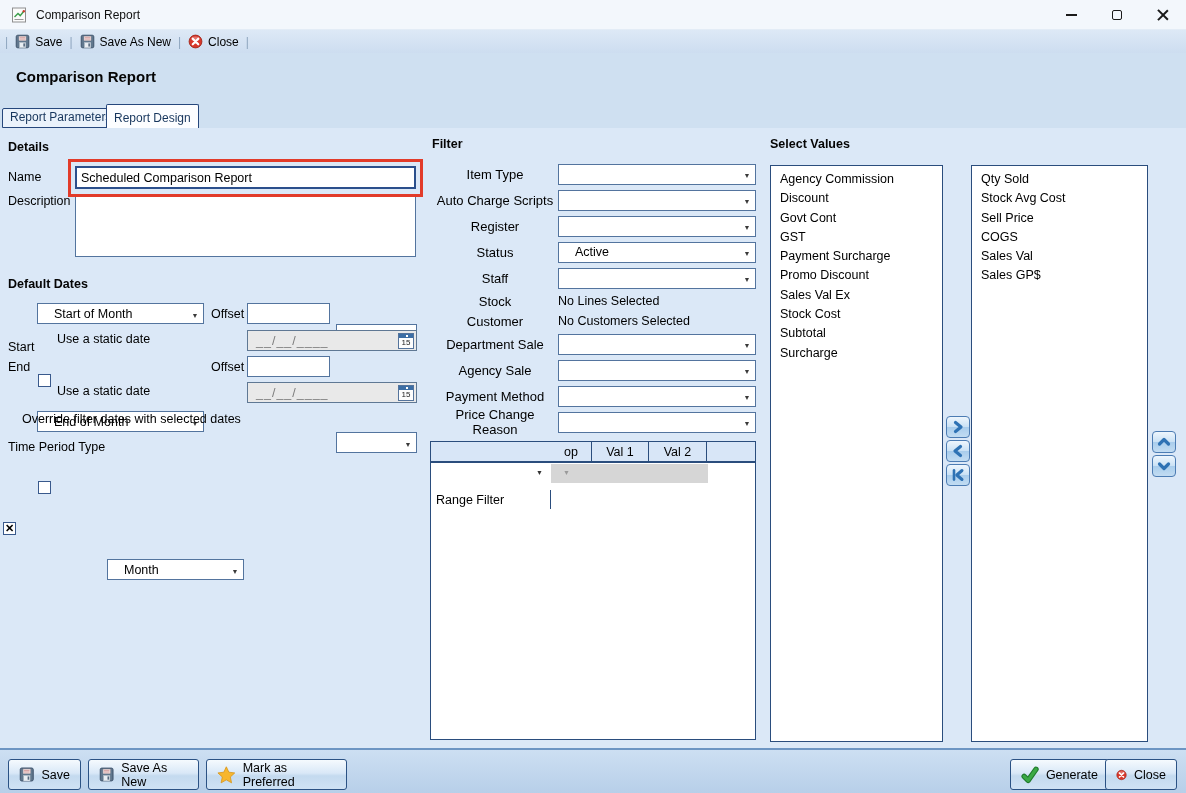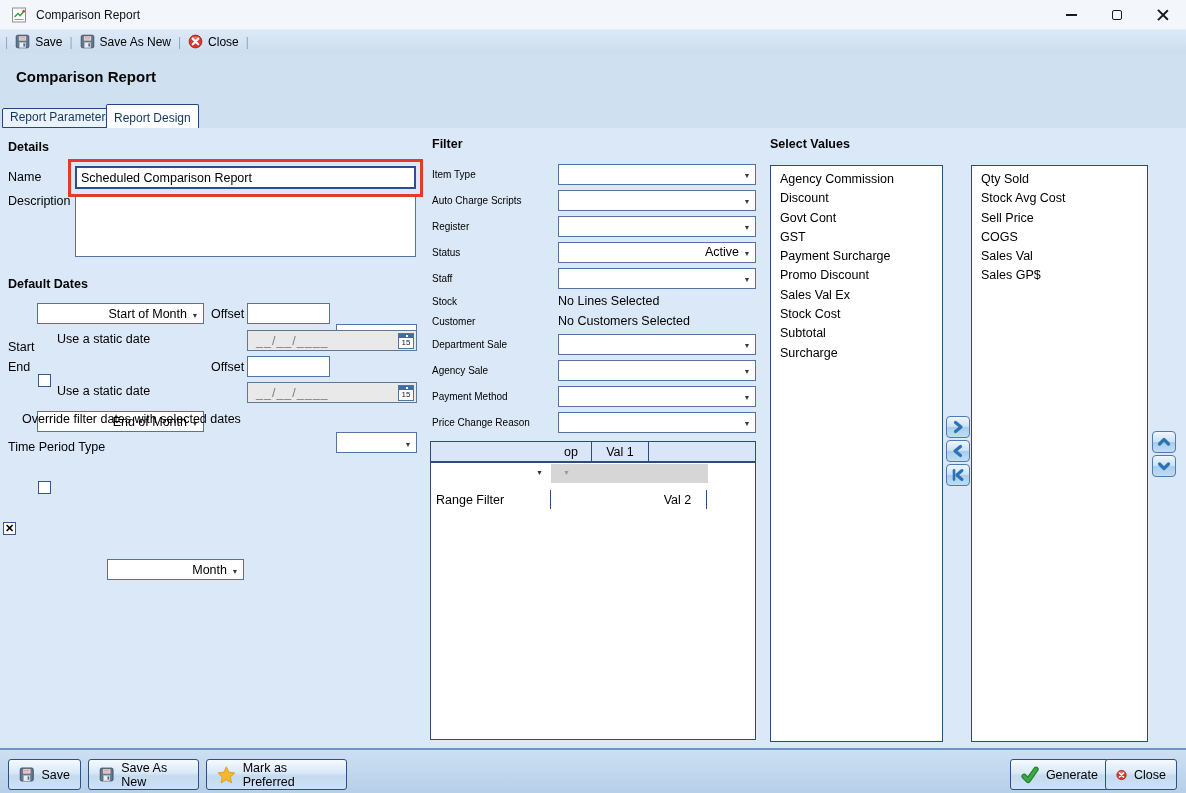--- a/index.html
+++ b/index.html
@@ -48,41 +48,41 @@
   .sec-title { font-weight:bold; font-size:12.5px; color:#050505; }
 
   .field-label { font-size:12.5px; }
   .tinput { background:#fff; border:1px solid #53749e; font-size:12.5px; padding:0 4px; display:flex; align-items:center; }
   .name-input { border:2px solid #2b4f8c; height:23px; }
   .textarea { background:#fff; border:1px solid #53749e; }
 
   .annot-red { border:3px solid #e23b2a; pointer-events:none; z-index:5; }
 
   .dropdown { background:#fff; border:1px solid #53749e; height:21px; display:flex; align-items:center;
-    position:relative; font-size:12.5px; padding-left:8px; cursor:default;text-align:right; }
+    position:relative; font-size:12.5px; padding-left:16px; cursor:default; }
   .dropdown .dd-val { flex:1; overflow:hidden; white-space:nowrap; }
   .dd-arrow { width:16px; text-align:center; flex:0 0 16px; }
   .dd-arrow::before { content:"▼"; font-size:7px; color:#3a3a3a; }
 
   .checkbox { width:13px; height:13px; background:#fff; border:1px solid #39598c; position:relative; cursor:default; }
   .checkbox.checked::after { content:"✕"; position:absolute; left:0; top:-1px; width:11px; height:13px;
     font-size:11px; font-weight:bold; color:#000; line-height:13px; text-align:center; }
 
   .datefield { background:#e9e9e9; border:1px solid #5f7894; height:21px; display:flex; align-items:center;
     color:#7c7c7c; padding-left:8px; letter-spacing:1px; font-size:12.5px; }
   .cal-icon { margin-left:auto; margin-right:2px; width:16px; height:16px; background:#fdfdfd;
     border:1px solid #55749c; position:relative; letter-spacing:0; }
   .cal-top { position:absolute; top:0; left:0; right:0; height:4px; background:#3c6ea5; }
   .cal-top::after { content:""; position:absolute; left:50%; top:1px; width:2px; height:2px; background:#fff; }
   .cal-num { position:absolute; bottom:0; left:0; right:0; text-align:center; font-size:8px; color:#222; line-height:10px; }
 
   
   .frow { display:flex; align-items:center; }
   .frow-dd { height:26px; } .frow-text { height:20px; }
-  .flabel { flex:0 0 126px; font-size:10px; }
+  .flabel { flex:0 0 126px; font-size:13px;text-align:center; }
   .frow .dropdown { flex:1; }
   .fstatic { font-size:12.5px; }
 
   
   .rf-table { background:#fff; border:1px solid #2a4d7d; }
   .rf-head { height:21px; background:#d8e6f7; border-bottom:2px solid #2a4d7d; display:flex; }
   .rf-col { height:100%; display:flex; align-items:center; justify-content:center;
     border-right:1px solid #2a4d7d; font-size:12.5px; }
   .rf-col.first { justify-content:flex-start; padding-left:5px; }
   .rf-row { position:relative; height:21px; }
@@ -362,21 +362,21 @@
           <span class="dd-arrow"></span>
         </div>
       </div>
     </div>
 
   <div class="abs rf-table" style="left:430px; top:313px; width:326px; height:299px;">
     <div class="rf-head">
         <div class="rf-col first" style="width: 120px; margin-top: 48px;">Range Filter</div>
         <div class="rf-col" style="width: 41px;">op</div>
         <div class="rf-col" style="width: 57px;">Val 1</div>
-        <div class="rf-col" style="width: 58px; margin-top: 48px;">Val 2</div>
+        <div class="rf-col" style="width: 58px;">Val 2</div>
       </div>
     <div class="rf-row">
       <span class="rf-combo1"></span>
       <span class="rf-grey"></span>
     </div>
   </div>
 
   <div class="abs sec-title" style="left:770px; top:9px;">Select Values</div>
 
   <div class="abs listbox" style="left:770px; top:37px; width:173px; height:577px;">

